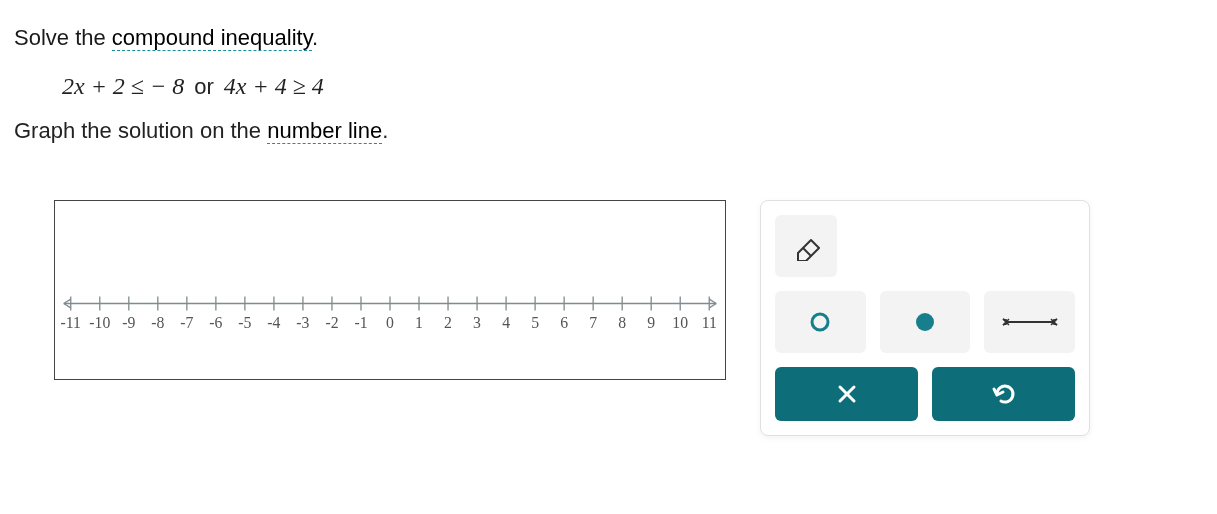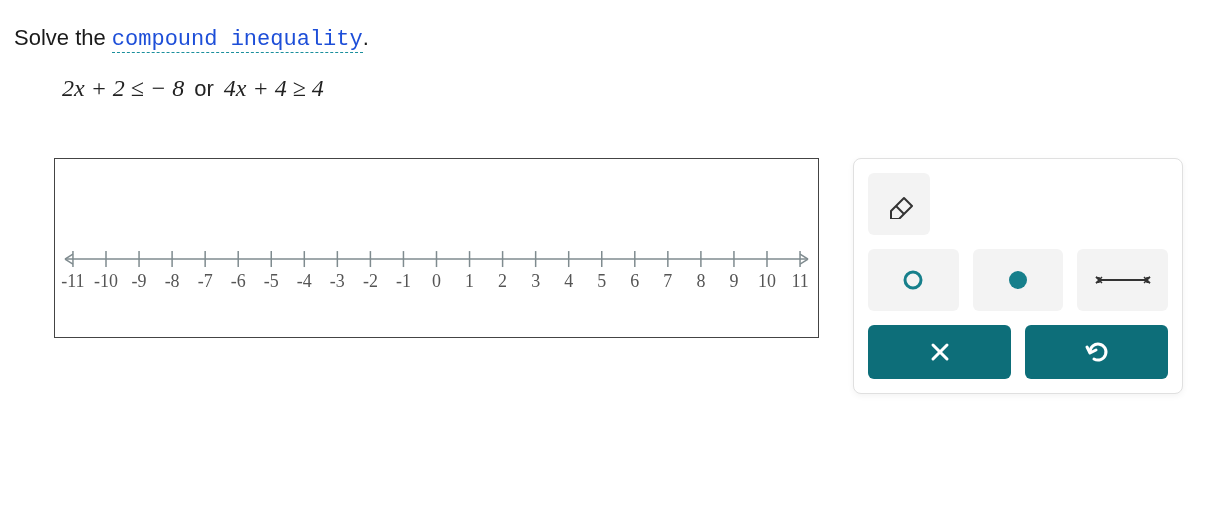--- a/index.html
+++ b/index.html
@@ -6,31 +6,31 @@
   body {
     font-family: -apple-system, BlinkMacSystemFont, "Segoe UI", Arial, sans-serif;
     background: #fff;
     width: 1217px;
     height: 514px;
     position: relative;
     color: #222;
   }
   .content { padding: 20px 14px; }
   .problem-text { font-size: 22px; color: #1a1a1a; line-height: 1.6; }
-  .link { color: #1d4ed8; border-bottom: 1px dashed #1a8f9c; cursor: pointer; font-family: Liberation Mono, monospace; }
+  .link { color: #000000; border-bottom: 1px dashed #1a8f9c; cursor: pointer; }
   .inequality-row { margin: 18px 0 18px 48px; font-size: 24px; font-family: "Times New Roman", serif; font-style: italic; }
   .inequality-row .op { font-style: normal; }
   .inequality-row .or { font-style: normal; font-family: Liberation Sans, sans-serif; font-size: 22px; margin: 0 4px;}
   .instr2 { font-size: 22px; margin-top: 8px; }
 
   .canvas-row { display: flex; align-items: flex-start; margin-top: 56px; }
 
   .numberline-box {
     border: 1px solid #444;
-    width: 765px;
+    width: 672px;
     height: 180px;
     margin-left: 40px;
     position: relative;
     background: #fff;
   }
   .numberline-svg {
     position: absolute;
     left: 0; right: 0; top: 80px;
     width: 100%; height: 80px;
   }
@@ -79,20 +79,23 @@
   <p class="problem-text">
     <span>Solve the </span><span class="link">compound inequality</span><span>.</span>
   </p>
 
   <div class="inequality-row">
     <span>2<span class="op"></span>x + 2 ≤ − 8</span>
     <span class="or">or</span>
     <span>4x + 4 ≥ 4</span>
   </div>
 
+  <p class="instr2">
+    <span>Graph the solution on the </span><span class="link">number line</span><span>.</span>
+  </p>
 
   <div class="canvas-row">
 
     <div class="numberline-box">
       <svg class="numberline-svg" viewBox="0 0 765 80">
         <g id="nl-group">
             <line x1="10" y1="20" x2="755" y2="20" stroke="#7f8b8f" stroke-width="1.5"></line>
             <path d="M 10 20 l 8 -5 m -8 5 l 8 5" stroke="#7f8b8f" stroke-width="1.5" fill="none"></path>
             <path d="M 755 20 l -8 -5 m 8 5 l -8 5" stroke="#7f8b8f" stroke-width="1.5" fill="none"></path>
             <line x1="18" x2="18" y1="12" y2="28" stroke="#7f8b8f" stroke-width="1.5"></line>

